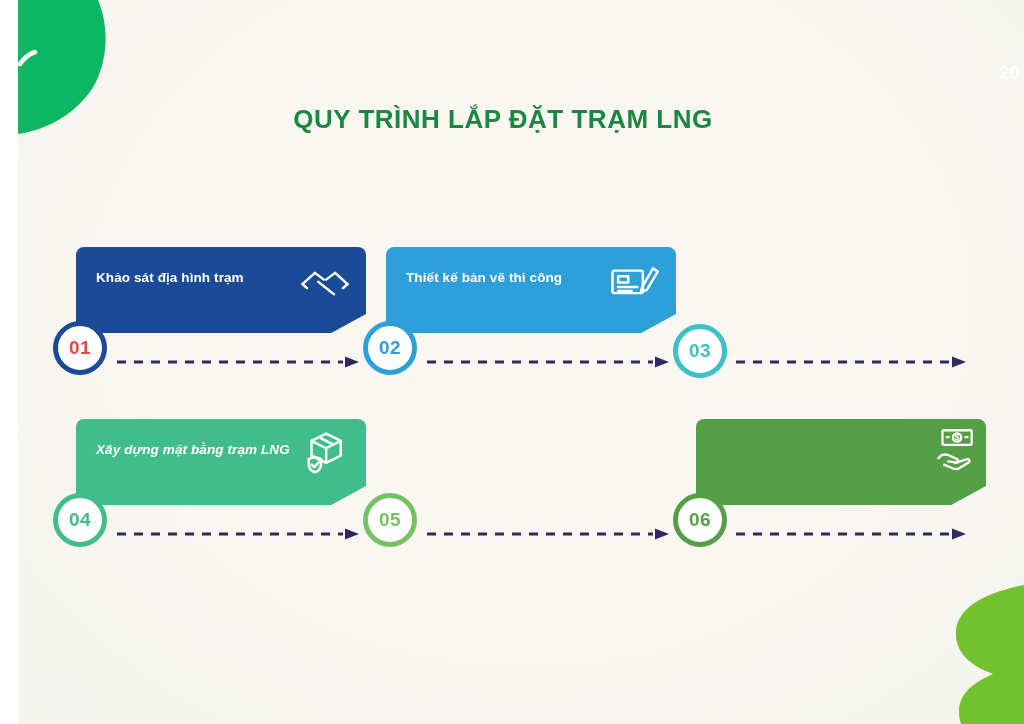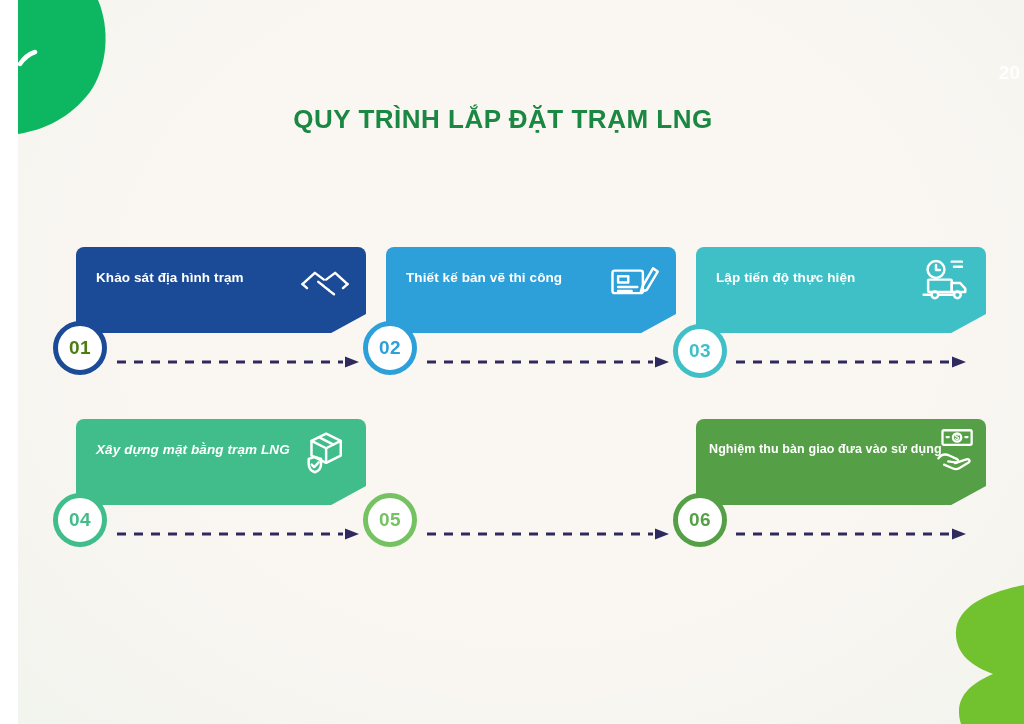--- a/index.html
+++ b/index.html
@@ -102,70 +102,52 @@
         <path d="M44 25 L33 15 L25 21"></path>
         <path d="M18 23 l4.5 3.5"></path>
         <path d="M23 27 l4.5 3.5"></path>
         <path d="M28 31 l4 3"></path>
         <path d="M4 25 l4 3.5"></path>
         <path d="M44 25 l-4 3.5"></path>
       </svg>
     </div>
   </div>
 
-  <div class="card c3" style="background-color: rgb(63, 192, 198);">
-    <div class="card-label">Lập tiến độ thực hiện</div>
-    <div class="card-icon">
-      <svg viewBox="0 0 48 48">
-        <circle cx="16" cy="12" r="7.5"></circle>
-        <path d="M16 8 v4.5 h3.5"></path>
-        <path d="M30 5 h9"></path>
-        <path d="M32 9.5 h7"></path>
-        <rect x="9" y="21" width="21" height="11" rx="1"></rect>
-        <path d="M30 24 h7.5 l4.5 5 v3 h-12 z"></path>
-        <circle cx="15" cy="34.5" r="3"></circle>
-        <circle cx="35" cy="34.5" r="3"></circle>
-        <path d="M5 34.5 h7"></path>
-        <path d="M18 34.5 h14"></path>
-      </svg>
-    </div>
-  </div>
 
   <div class="card c4" style="background-color: rgb(65, 189, 139);">
     <div class="card-label">Xây dựng mặt bằng trạm LNG</div>
     <div class="card-icon">
       <svg viewBox="0 0 48 48">
         <path d="M25 5 l13 6.5 v13 l-13 6.5 l-13 -6.5 v-13 z"></path>
         <path d="M12 11.5 l13 6.5 l13 -6.5"></path>
         <path d="M25 18 v13"></path>
         <path d="M18.5 8.2 l13 6.5"></path>
         <path d="M9.5 27.5 l5.5 -1.9 5.5 1.9 v4.4 c0 4 -2.7 6.4 -5.5 7.4 c-2.8 -1 -5.5 -3.4 -5.5 -7.4 z"></path>
         <path d="M12.2 32.5 l2.2 2.2 l4 -4.2"></path>
       </svg>
     </div>
   </div>
 
 
   <div class="card c6" style="background-color: rgb(85, 160, 70);">
-    <div class="card-label">Nghiệm thu bàn giao đưa vào sử dụng</div>
     <div class="card-icon">
       <svg viewBox="0 0 48 48">
         <rect x="12" y="6" width="28" height="14" rx="1.5"></rect>
         <circle cx="26" cy="13" r="4"></circle>
         <text x="26" y="15.8" text-anchor="middle" font-size="8" font-weight="bold" fill="#fff" stroke="none">$</text>
         <path d="M16 12.5 h2"></path>
         <path d="M34 12.5 h2"></path>
         <path d="M8 33 c3 -4 7 -4.5 11 -2.5 l6.5 3 c2.5 1.2 1.5 3.8 -1 3.4 l-7 -1"></path>
         <path d="M24 37.5 l11 -3.5 c2.5 -0.8 4 1.5 2 3 l-9 5.5 c-2 1.2 -4.5 1 -6.5 0 l-8 -3.5"></path>
       </svg>
     </div>
   </div>
 
   <div class="num-circle p1" style="border-color: rgb(27, 75, 150);">
-    <span style="color: #4d7c0f;">01</span>
+    <span style="color: #ef4444;">01</span>
   </div>
   <div class="num-circle p2" style="border-color: rgb(45, 159, 217);">
     <span style="color: rgb(45, 159, 217);">02</span>
   </div>
   <div class="num-circle p3" style="border-color: rgb(63, 192, 198);">
     <span style="color: rgb(63, 192, 198);">03</span>
   </div>
   <div class="num-circle p4" style="border-color: rgb(65, 189, 139);">
     <span style="color: rgb(65, 189, 139);">04</span>
   </div>

